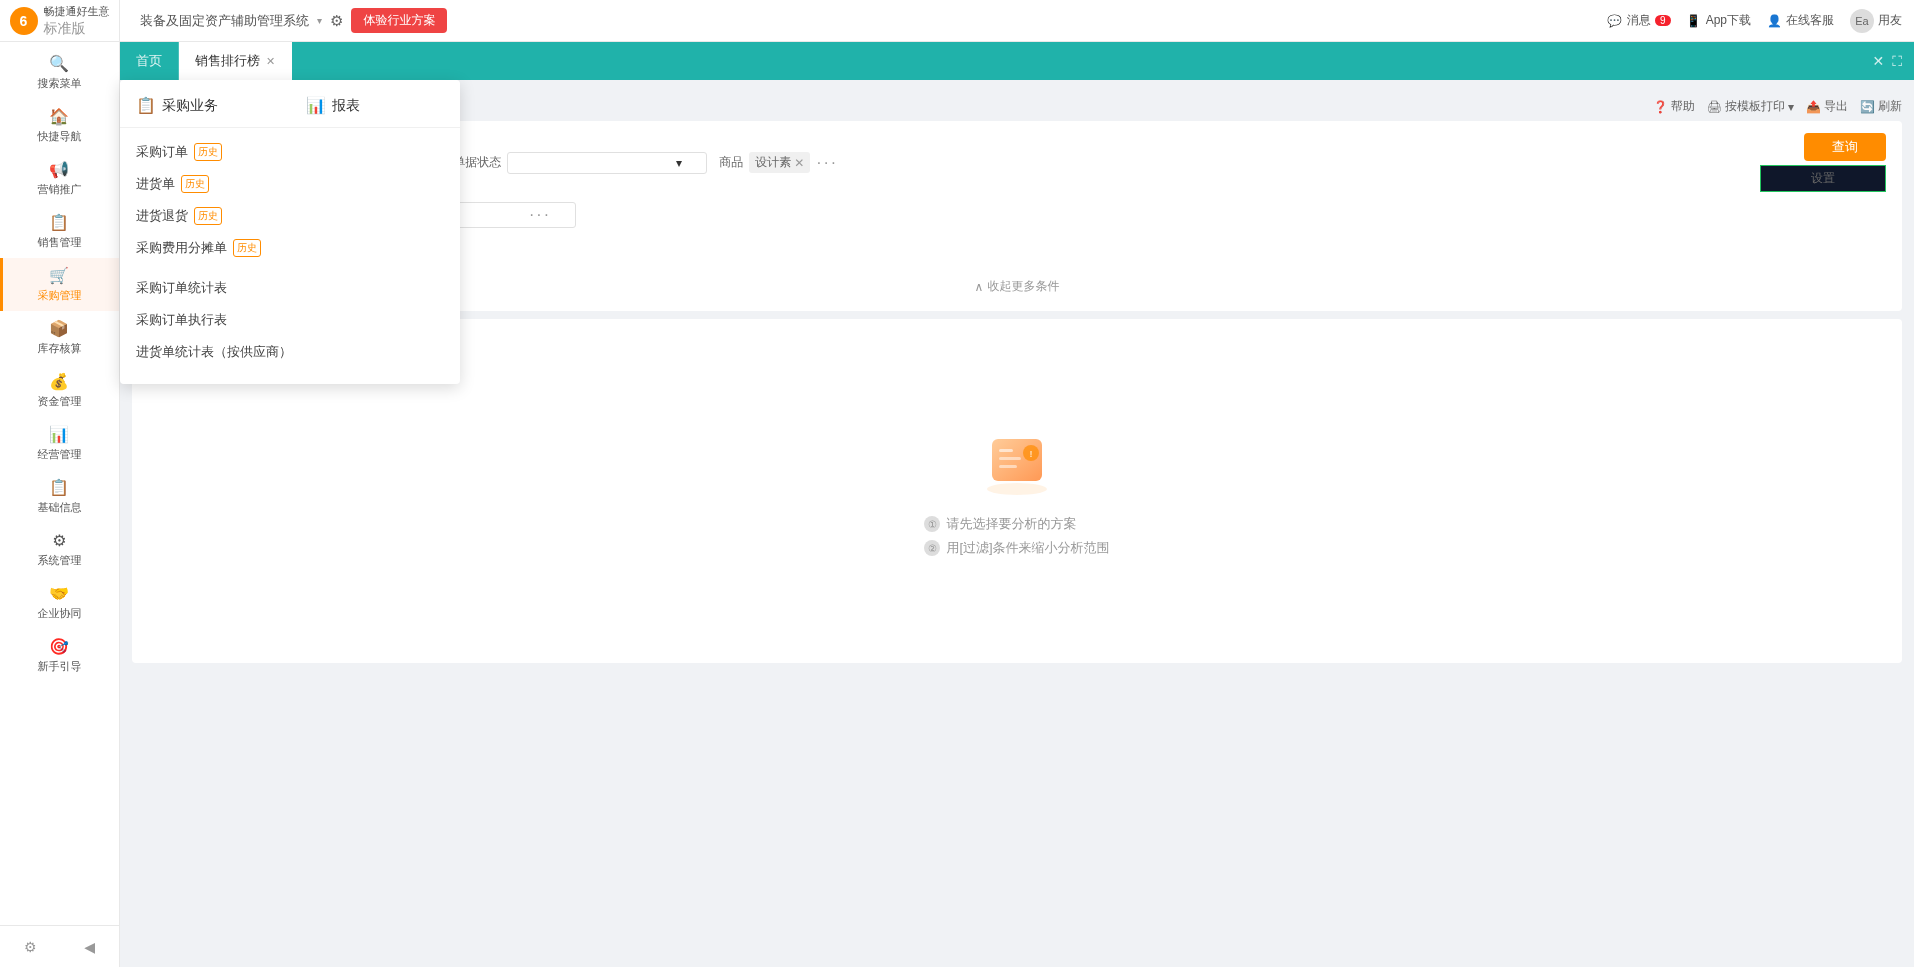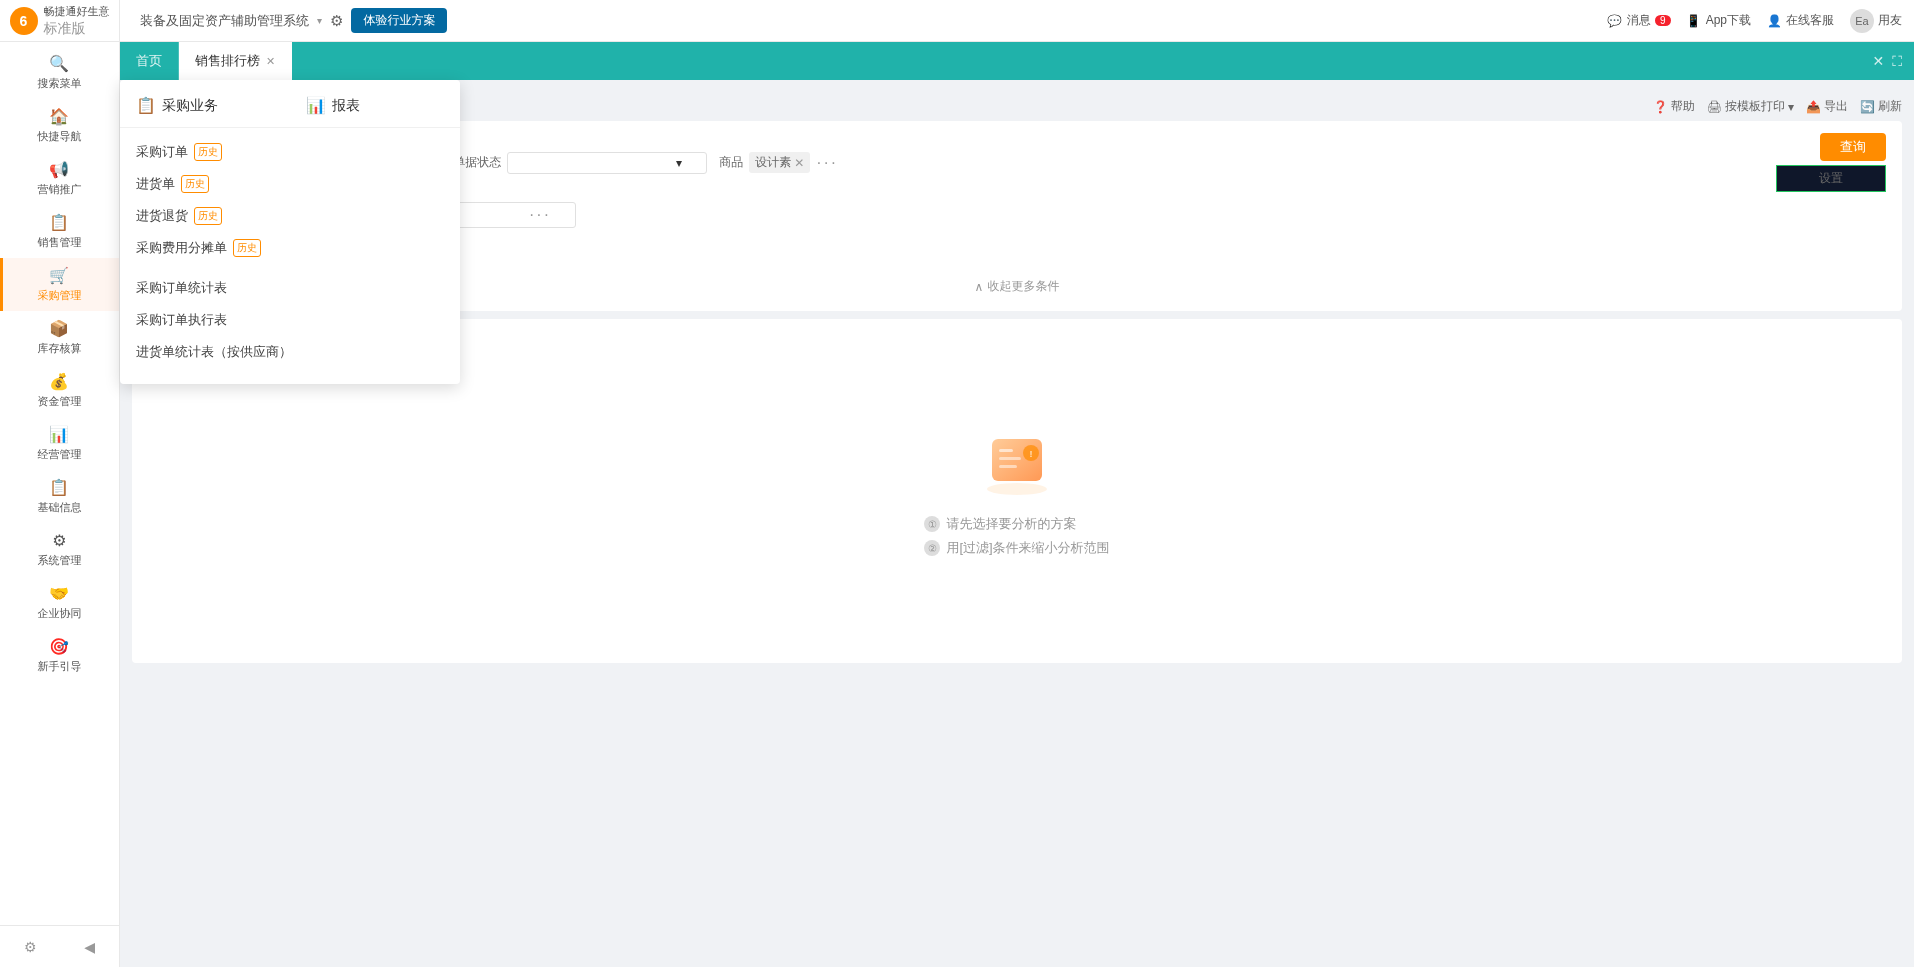--- a/index.html
+++ b/index.html
@@ -25,21 +25,21 @@
       margin-left: 8px;
       flex: 1;
     }
     .system-title {
       font-size: 13px;
       color: #555;
     }
     .title-arrow { color: #999; font-size: 10px; }
     .gear-icon { color: #666; cursor: pointer; font-size: 15px; }
     .industry-btn {
-      background: #0369a1;
+      background: #ef4444;
       color: #fff;
       border: none;
       border-radius: 4px;
       padding: 4px 12px;
       font-size: 12px;
       cursor: pointer;
     }
 
     .top-right {
       display: flex;
@@ -213,21 +213,21 @@
     .dots-btn { color: #999; cursor: pointer; font-size: 16px; letter-spacing: 2px; }
 
     .action-btns {
       display: flex; flex-direction: column; gap: 4px; margin-left: auto;
     }
     .btn-query {
       background: #ff8c00;
       color: #fff;
       border: none;
       border-radius: 4px;
-      padding: 5px 20px;
+      padding: 5px 28px;
       font-size: 13px;
       cursor: pointer;
       margin-left: 44px;
     }
     .btn-setting {
       background: #0f172a;
       color: #666;
       border: 1px solid #22c55e;
       border-radius: 0;
       padding: 4px 16px;

